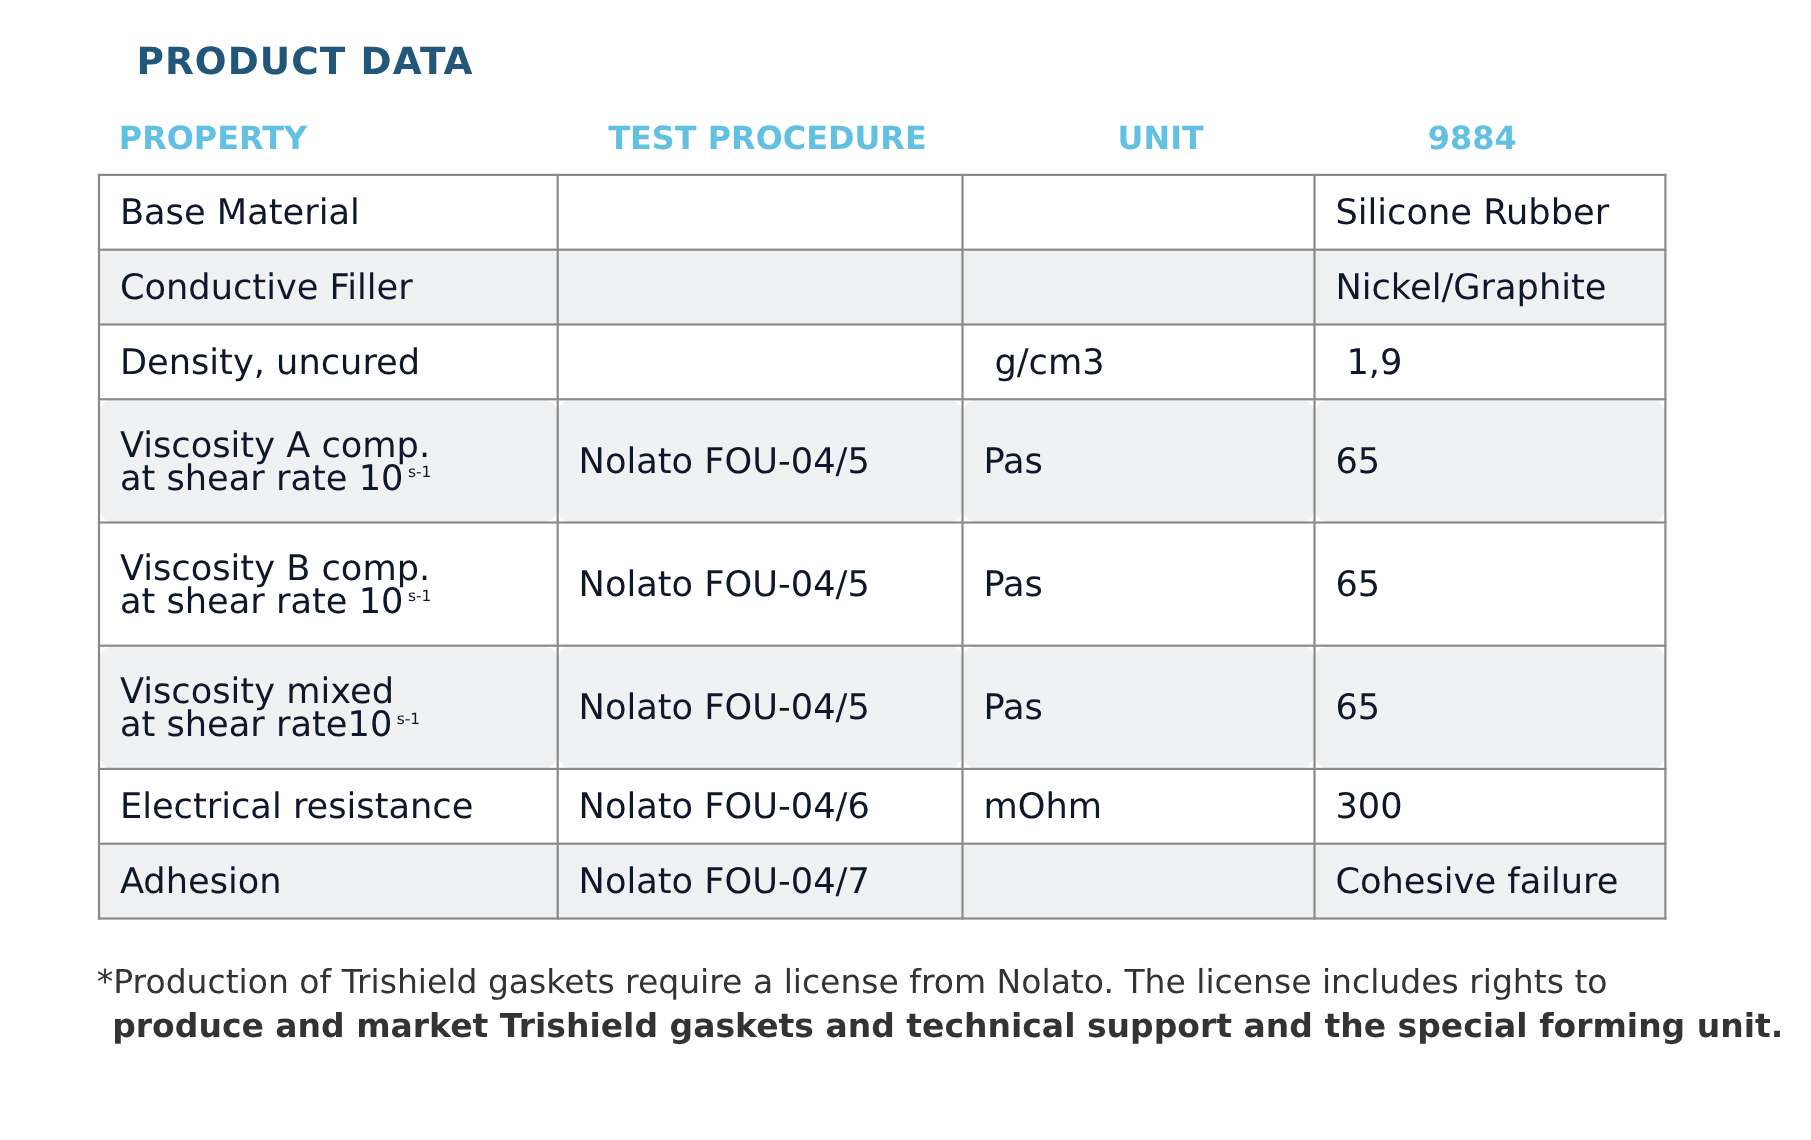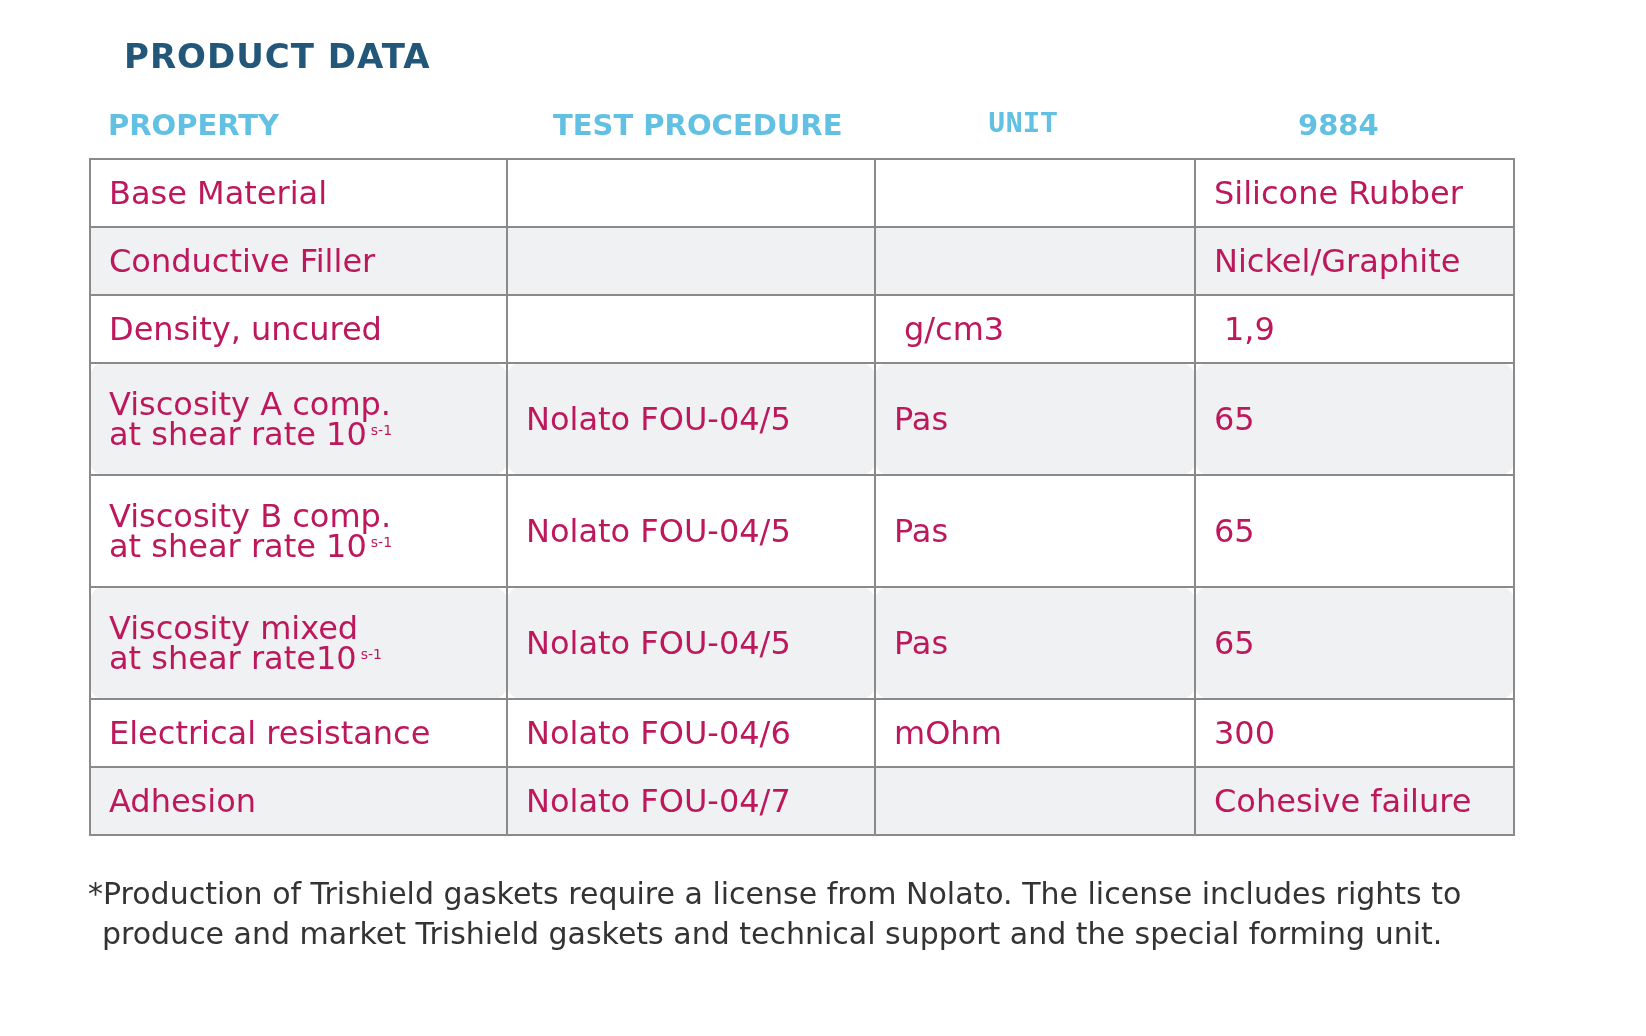--- a/index.html
+++ b/index.html
@@ -5,36 +5,36 @@
   html, body { margin: 0; padding: 0; background: #ffffff; }
   body { width: 1646px; height: 1036px; position: relative; overflow: hidden;
          font-family: "DejaVu Sans", "Liberation Sans", sans-serif; color: #333333; }
   .title { position: absolute; left: 108px; top: 36px; font-size: 34px; font-weight: bold;
            color: #22577a; letter-spacing: 1px; margin-left: 16px; }
   .headers { position: absolute; left: 108px; top: 108px; width: 1380px; height: 40px;
              font-size: 29px; font-weight: bold; color: #62c0e2; }
   .headers span { position: absolute; top: 0; white-space: nowrap; }
   .h-prop { left: 0; }
   .h-test { left: 445px; }
-  .h-unit { left: 880px; font-family: Liberation Mono, monospace; }
+  .h-unit { left: 908px; }
   .h-val { left: 1190px; }
   table.data { position: absolute; left: 89px; top: 158px; border-collapse: collapse;
-               font-size: 32px; color: #be185d; }
+               font-size: 32px; color: #0f172a; }
   table.data td { border: 2px solid #8a8a8a; padding: 0 18px; vertical-align: middle; line-height: 30px; }
   table.data tr.single td { height: 66px; }
   table.data tr.double td { height: 110px; border-radius: 14px; }
   table.data tr.alt td { background: #f0f1f3; }
   table.data tr.plain td { background: #ffffff; }
   .c1 { width: 379px; }
   .c2 { width: 330px; }
   .c3 { width: 272px; }
   .c4 { width: 271px; margin-left: 25px; }
   sup { font-size: 14px; vertical-align: top; position: relative; top: -4px; margin-left: 4px; }
   .footnote { position: absolute; left: 88px; top: 874px; font-size: 30px; line-height: 40px; color: #333333; }
-  .footnote .l2 { padding-left: 14px; }
+  .footnote .l2 { padding-left: 14px; font-weight: bold; }
 </style>
 </head>
 <body>
 
 <div class="title">PRODUCT DATA</div>
 
 <div class="headers">
   <span class="h-prop">PROPERTY</span>
   <span class="h-test">TEST PROCEDURE</span>
   <span class="h-unit">UNIT</span>

